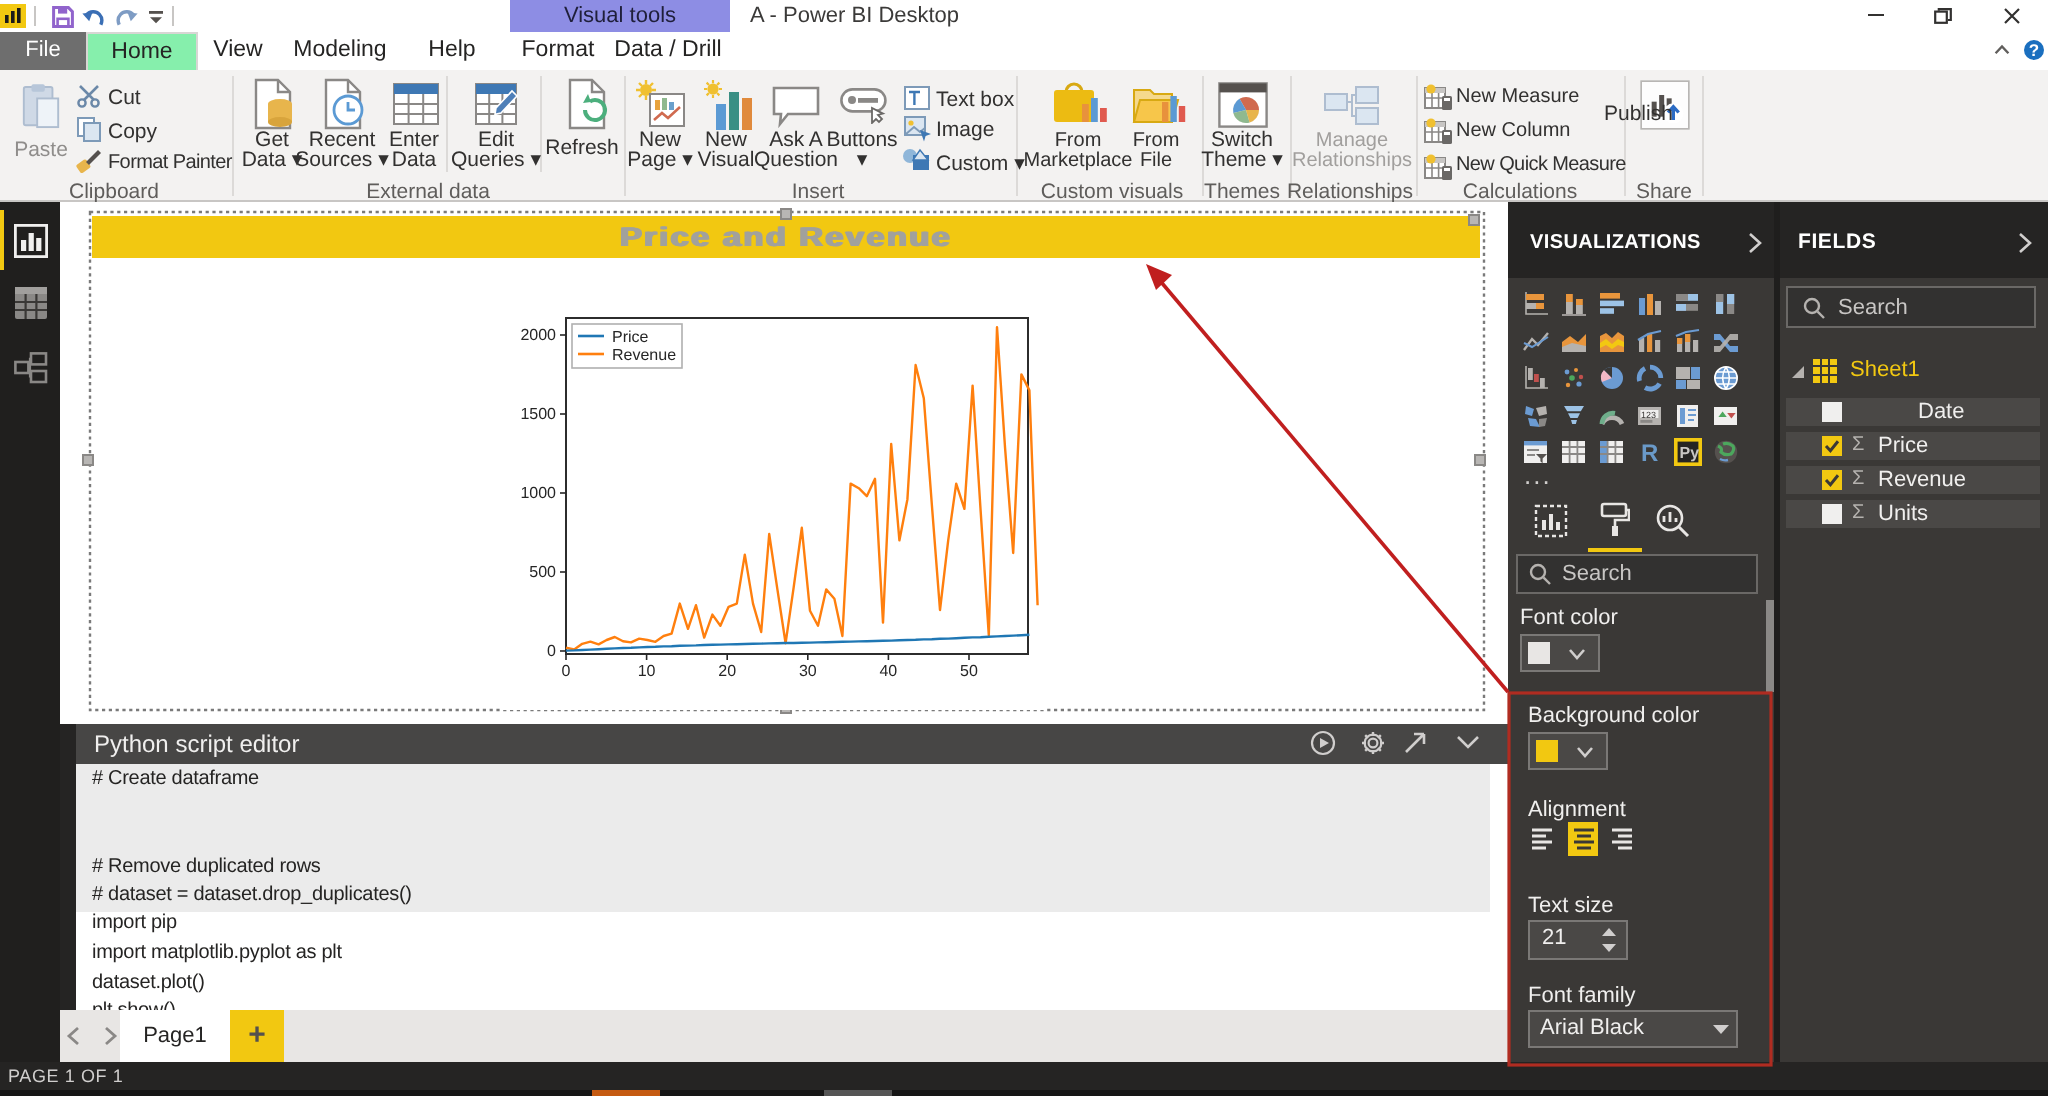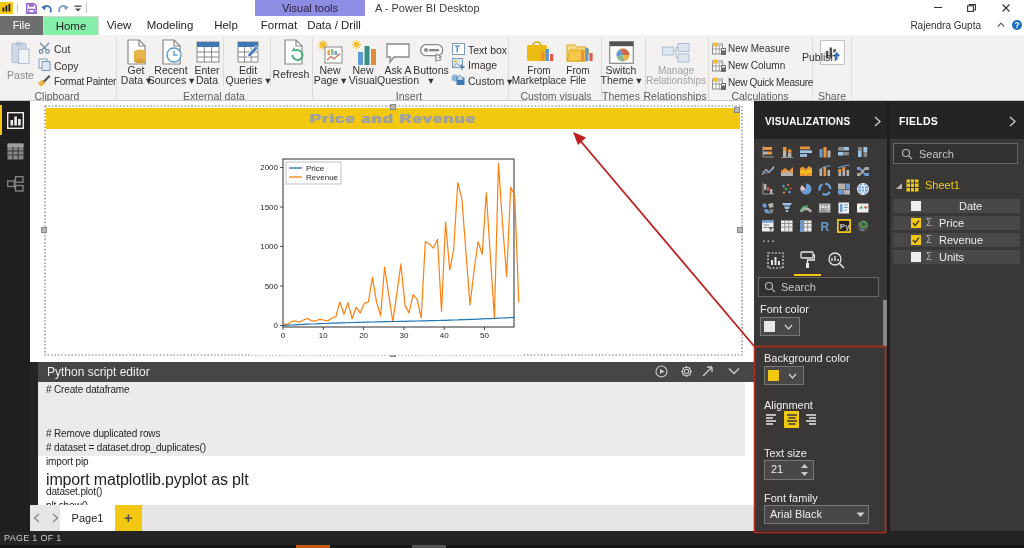--- a/index.html
+++ b/index.html
@@ -45,21 +45,20 @@
 <path d="M0.5 0.5 L7.5 7.5 M7.5 0.5 L0.5 7.5" stroke="#323130" stroke-width="1.1"></path>
 </svg>
 <div class="abs" style="left:0;top:16px;width:1024px;height:19px;background:#fff;"></div>
 <div class="abs" style="left:0;top:16px;width:43px;height:19px;background:#6e6e6e;color:#fff;font-size:11px;text-align:center;line-height:19px;">File</div>
 <div class="abs" style="left:43px;top:16px;width:56px;height:20px;background:#86efac;border:1px solid #d8d6d4;border-bottom:none;color:#252423;font-size:11.5px;text-align:center;line-height:19px;">Home</div>
 <div class="abs" style="left:99px;top:16px;width:40px;height:19px;color:#252423;font-size:11.5px;text-align:center;line-height:19px;">View</div>
 <div class="abs" style="left:142px;top:16px;width:56px;height:19px;color:#252423;font-size:11.5px;text-align:center;line-height:19px;">Modeling</div>
 <div class="abs" style="left:206px;top:16px;width:40px;height:19px;color:#252423;font-size:11.5px;text-align:center;line-height:19px;">Help</div>
 <div class="abs" style="left:257px;top:16px;width:44px;height:19px;color:#252423;font-size:11.5px;text-align:center;line-height:19px;">Format</div>
 <div class="abs" style="left:301px;top:16px;width:66px;height:19px;color:#252423;font-size:11.5px;text-align:center;line-height:19px;">Data / Drill</div>
-<div class="abs" style="left:0px;top:20px;width:981px;text-align:right;font-size:10px;color:#323130;">Rajendra Gupta</div>
 <svg class="abs" style="left:997px;top:22px;" width="8" height="6" viewBox="0 0 8 6">
 <path d="M0.8 4.6 L4 1.2 L7.2 4.6" fill="none" stroke="#605e5c" stroke-width="1.2"></path>
     </svg>
 <div class="abs" style="left:1012px;top:20px;width:10px;height:10px;border-radius:50%;background:#1a6fbf;color:#fff;font-size:8.5px;font-weight:bold;text-align:center;line-height:10px;">?</div>
 <div class="abs" style="left:0;top:35px;width:1024px;height:66px;background:#f3f2f1;border-bottom:1px solid #c8c6c4;"></div>
 <div class="abs" style="left:116px;top:38px;width:1px;height:60px;background:#dcdad8;"></div>
 <div class="abs" style="left:312px;top:38px;width:1px;height:60px;background:#dcdad8;"></div>
 <div class="abs" style="left:508px;top:38px;width:1px;height:60px;background:#dcdad8;"></div>
 <div class="abs" style="left:601px;top:38px;width:1px;height:60px;background:#dcdad8;"></div>
 <div class="abs" style="left:645px;top:38px;width:1px;height:60px;background:#dcdad8;"></div>
@@ -331,21 +330,21 @@
 <path d="M48 11 L57 2 M57 2 h-5 M57 2 v5" stroke-width="1.3"></path>
 <path d="M74 3.5 L79 8.5 L84 3.5" stroke-width="1.3"></path>
 </g>
     </svg>
 <div class="abs" style="left:38px;top:382px;width:707px;height:123px;background:#fff;"></div>
 <div class="abs" style="left:38px;top:382px;width:707px;height:74px;background:#ebebeb;"></div>
 <div class="abs" style="left:46px;top:384px;font-size:10px;letter-spacing:-0.15px;color:#252423;"># Create dataframe</div>
 <div class="abs" style="left:46px;top:428px;font-size:10px;letter-spacing:-0.15px;color:#252423;"># Remove duplicated rows</div>
 <div class="abs" style="left:46px;top:442px;font-size:10px;letter-spacing:-0.15px;color:#252423;"># dataset = dataset.drop_duplicates()</div>
 <div class="abs" style="left:46px;top:456px;font-size:10px;letter-spacing:-0.15px;color:#252423;">import pip</div>
-<div class="abs" style="left:46px;top:471px;font-size:16px;letter-spacing:-0.15px;color:#252423;">import matplotlib.pyplot as plt</div>
+<div class="abs" style="left:46px;top:471px;font-size:10px;letter-spacing:-0.15px;color:#252423;">import matplotlib.pyplot as plt</div>
 <div class="abs" style="left:46px;top:486px;font-size:10px;letter-spacing:-0.15px;color:#252423;">dataset.plot()</div>
 <div class="abs" style="left:46px;top:500px;font-size:10px;letter-spacing:-0.15px;color:#252423;">plt.show()</div>
 <div class="abs" style="left:30px;top:505px;width:724px;height:26px;background:#e8e6e4;"></div>
 <svg class="abs" style="left:33px;top:513px;" width="26" height="10" viewBox="0 0 26 10">
 <path d="M6 1 L1.5 5 L6 9" fill="none" stroke="#8a8886" stroke-width="1.4"></path>
 <path d="M20 1 L24.5 5 L20 9" fill="none" stroke="#8a8886" stroke-width="1.4"></path>
 </svg>
 <div class="abs" style="left:60px;top:505px;width:55px;height:26px;background:#fff;font-size:11px;color:#252423;text-align:center;line-height:26px;">Page1</div>
 <div class="abs" style="left:115px;top:505px;width:27px;height:26px;background:#f2c811;color:#55514e;font-size:15px;font-weight:bold;text-align:center;line-height:25px;">+</div>
 <div class="abs" style="left:754px;top:101px;width:133px;height:430px;background:#3a3836;"></div>

